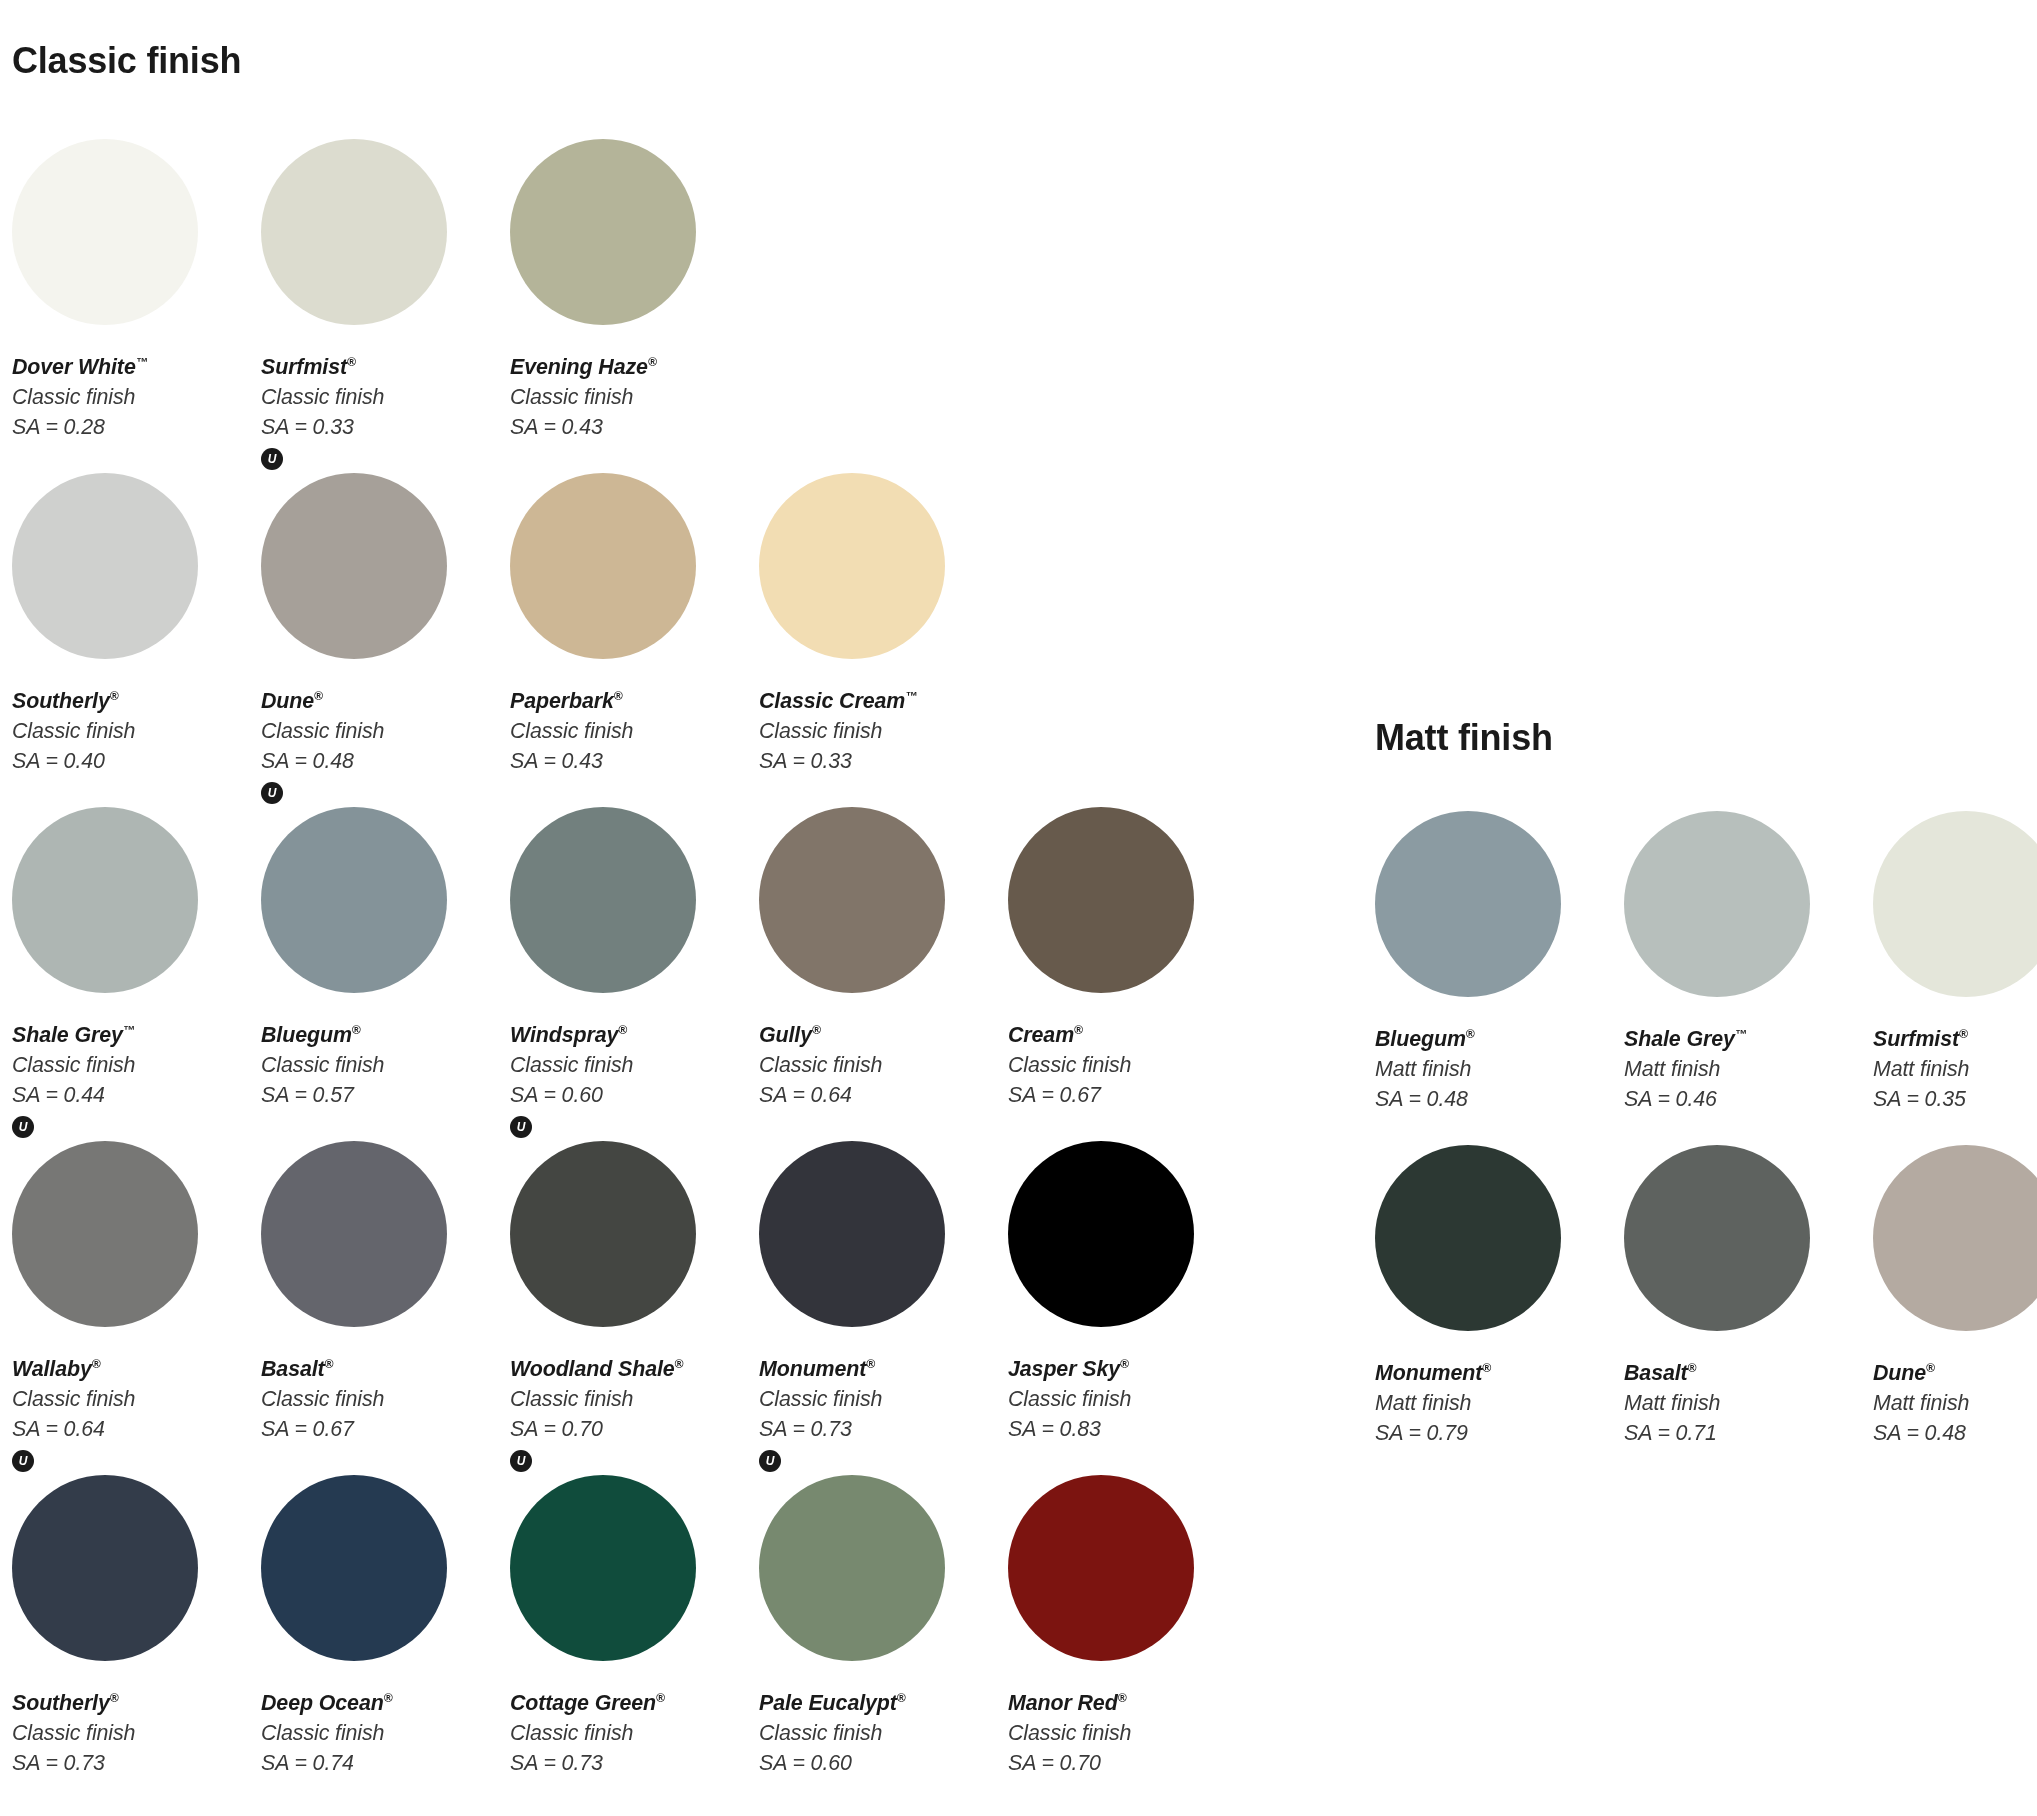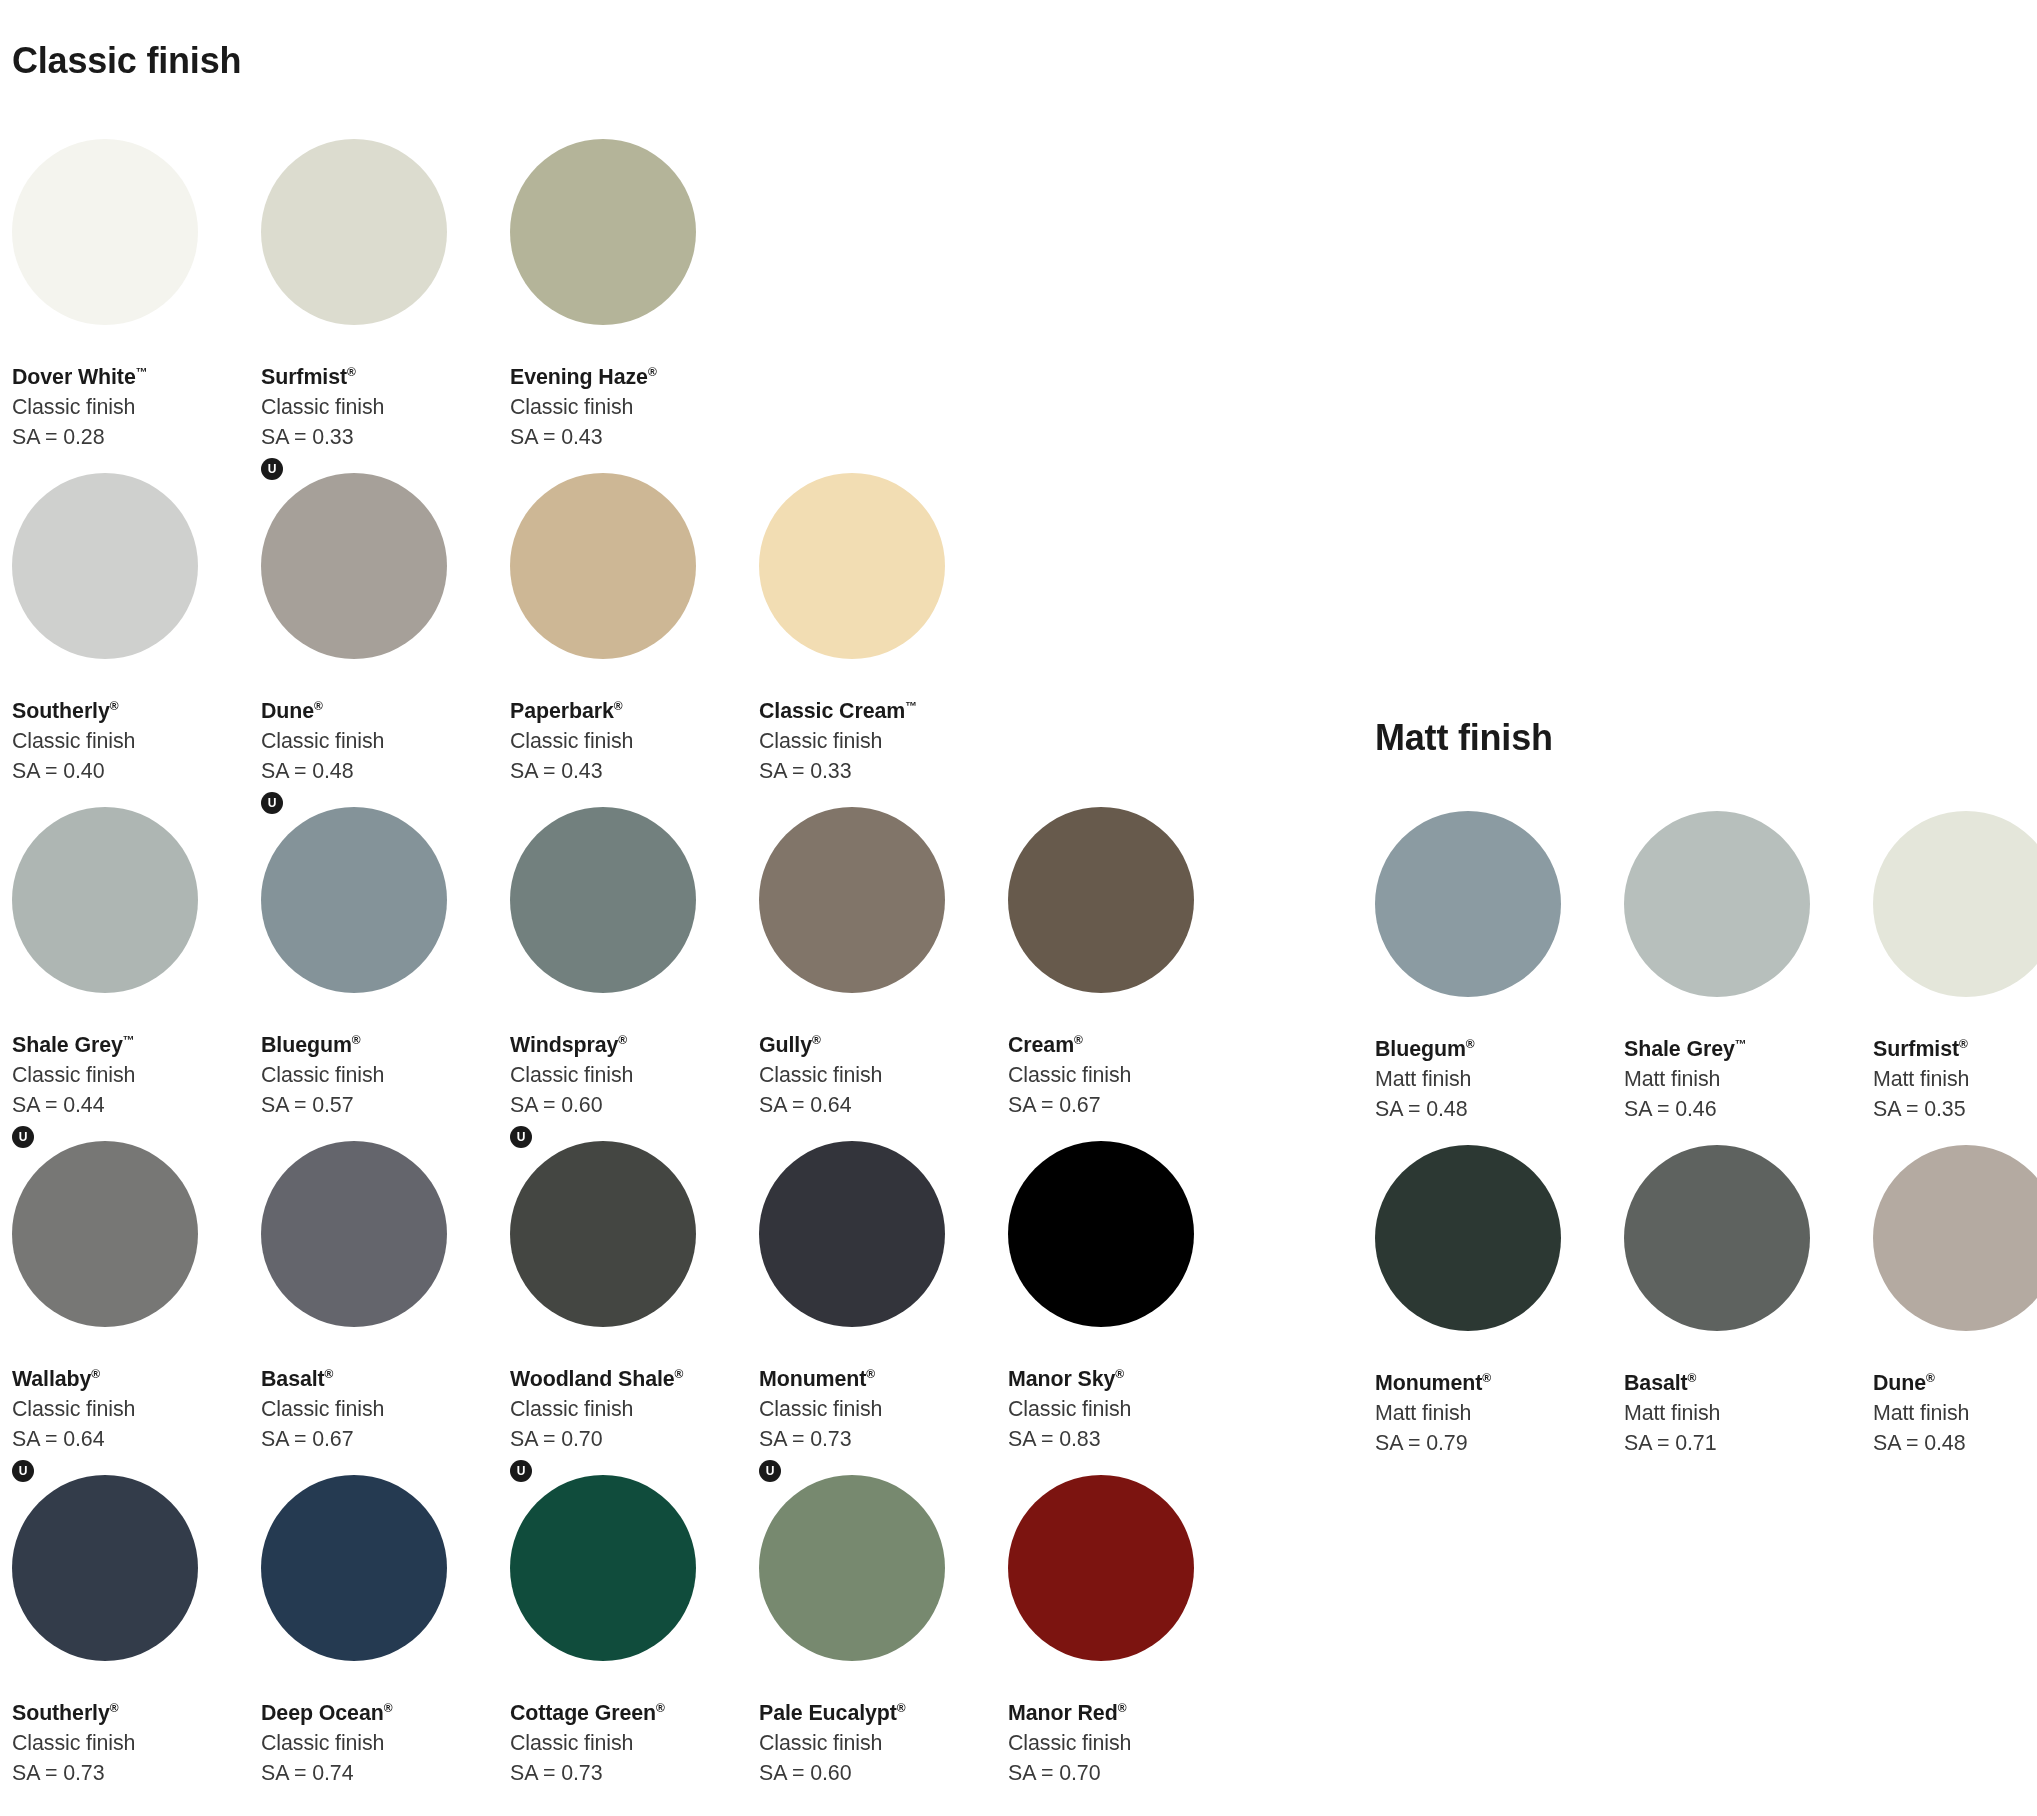--- a/index.html
+++ b/index.html
@@ -65,22 +65,23 @@
   .swatch-cell.empty { visibility: hidden; }
 
   .swatch-dot {
     width: 186px;
     height: 186px;
     border-radius: 50%;
     display: block;
   }
 
   .swatch-meta {
-    margin-top: 39px;
+    margin-top: 29px;
     line-height: 1.30;
+    font-style: italic;
   }
   .swatch-name {
     font-size: 21.4px;
     font-weight: 700;
     color: #1a1a1a;
     white-space: nowrap;
     letter-spacing: -0.1px;
   }
   .swatch-name .mark {
     font-size: 12px;
@@ -276,21 +277,21 @@
         <div class="swatch-meta">
           <div class="swatch-name"><span>Monument</span><span class="mark">®</span></div>
           <div class="swatch-finish">Classic finish</div>
           <div class="swatch-sa">SA = 0.73</div>
           <div class="badge-u">U</div>
         </div>
       </div>
       <div class="swatch-cell">
         <span class="swatch-dot" style="background: rgb(0, 0, 0);"></span>
         <div class="swatch-meta">
-          <div class="swatch-name"><span>Manor Sky</span><span class="mark">®</span></div>
+          <div class="swatch-name"><span>Jasper Sky</span><span class="mark">®</span></div>
           <div class="swatch-finish">Classic finish</div>
           <div class="swatch-sa">SA = 0.83</div>
         </div>
       </div>
       <div class="swatch-cell">
         <span class="swatch-dot" style="background: rgb(51, 60, 74);"></span>
         <div class="swatch-meta">
           <div class="swatch-name"><span>Southerly</span><span class="mark">®</span></div>
           <div class="swatch-finish">Classic finish</div>
           <div class="swatch-sa">SA = 0.73</div>

